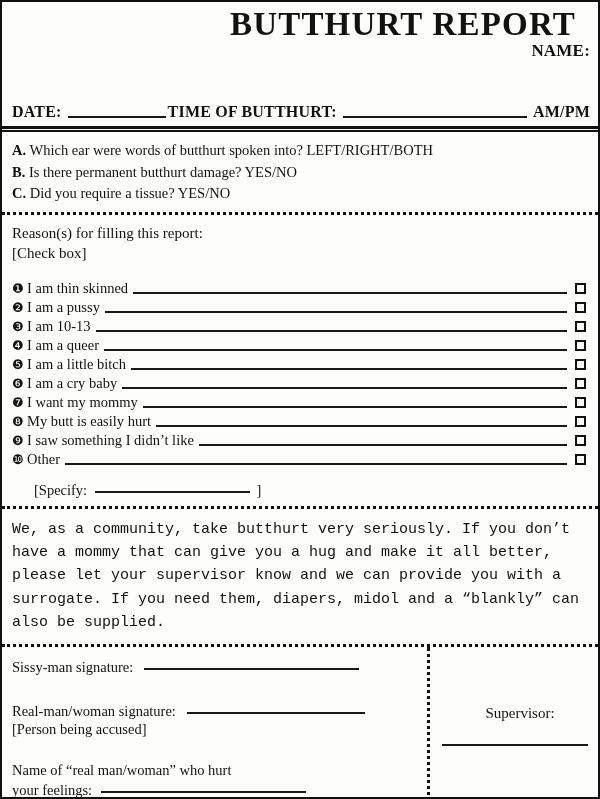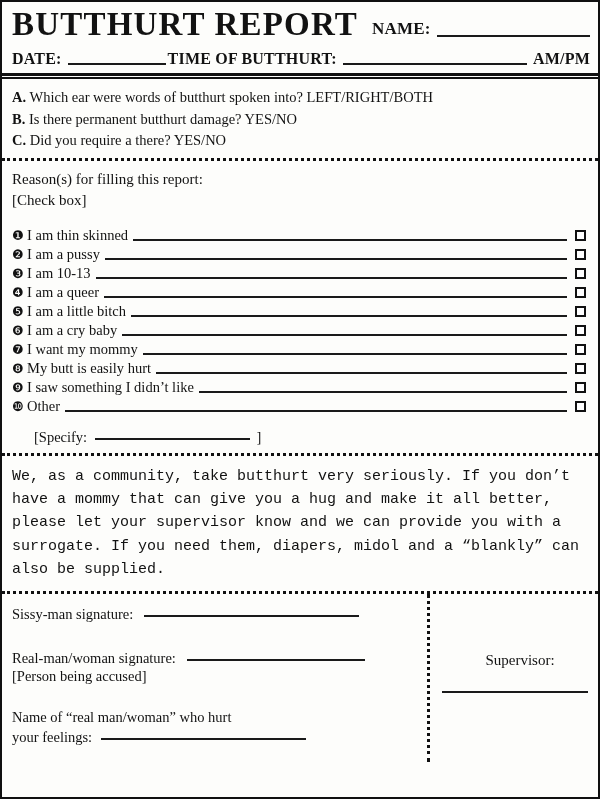--- a/index.html
+++ b/index.html
@@ -51,34 +51,35 @@
   }
 
   
   .header {
     padding: 6px 8px 5px 10px;
   }
   .hdr-top {
     display: flex;
     align-items: flex-end;
     white-space: nowrap;
+    flex-direction: column;
   }
   .title {
     font-size: 33px;
     font-weight: bold;
     letter-spacing: 1.2px;
     line-height: 1;
     margin-right: 14px;
     font-family: "Liberation Serif", "DejaVu Serif", serif;
   }
   .name-label {
     font-size: 17px;
     font-weight: bold;
     letter-spacing: 0.2px;
-    margin-bottom: 2px;
+    margin-bottom: 14px;
   }
   .name-fill {
     flex: 1 1 auto;
     margin-left: 6px;
     margin-bottom: 4px;
   }
   .hdr-bot {
     display: flex;
     align-items: flex-end;
     white-space: nowrap;
@@ -222,21 +223,21 @@
     <div>
       <span class="q-letter">A.</span>
       <span>Which ear were words of butthurt spoken into? LEFT/RIGHT/BOTH</span>
     </div>
     <div>
       <span class="q-letter">B.</span>
       <span>Is there permanent butthurt damage? YES/NO</span>
     </div>
     <div>
       <span class="q-letter">C.</span>
-      <span>Did you require a there? YES/NO</span>
+      <span>Did you require a tissue? YES/NO</span>
     </div>
   </div>
 
   <div class="rule-dotted"></div>
 
   <div class="reasons">
     <div class="reasons-head">
       <div>Reason(s) for filling this report:</div>
       <div>[Check box]</div>
     </div>

